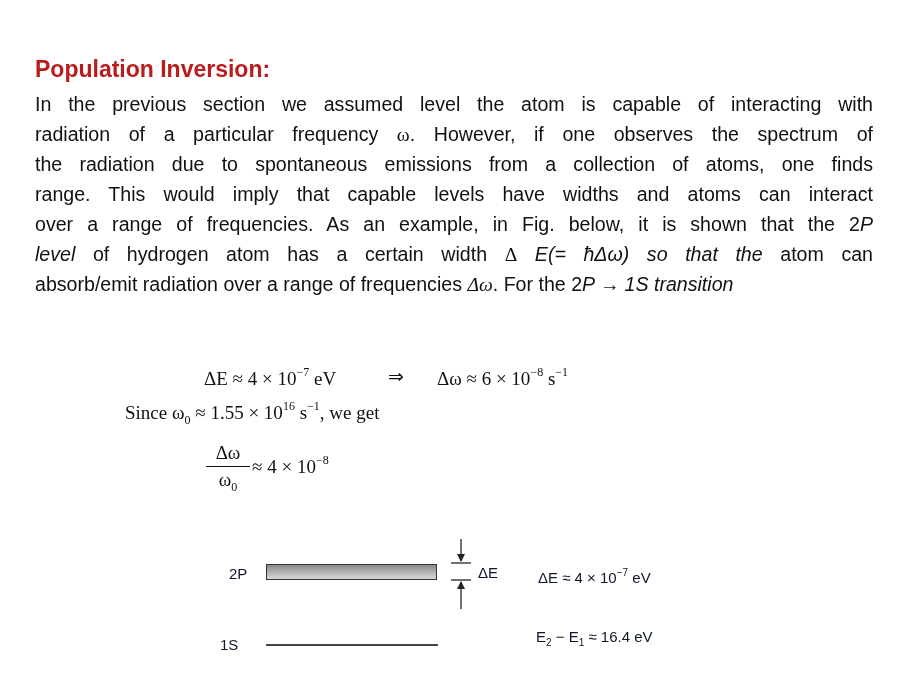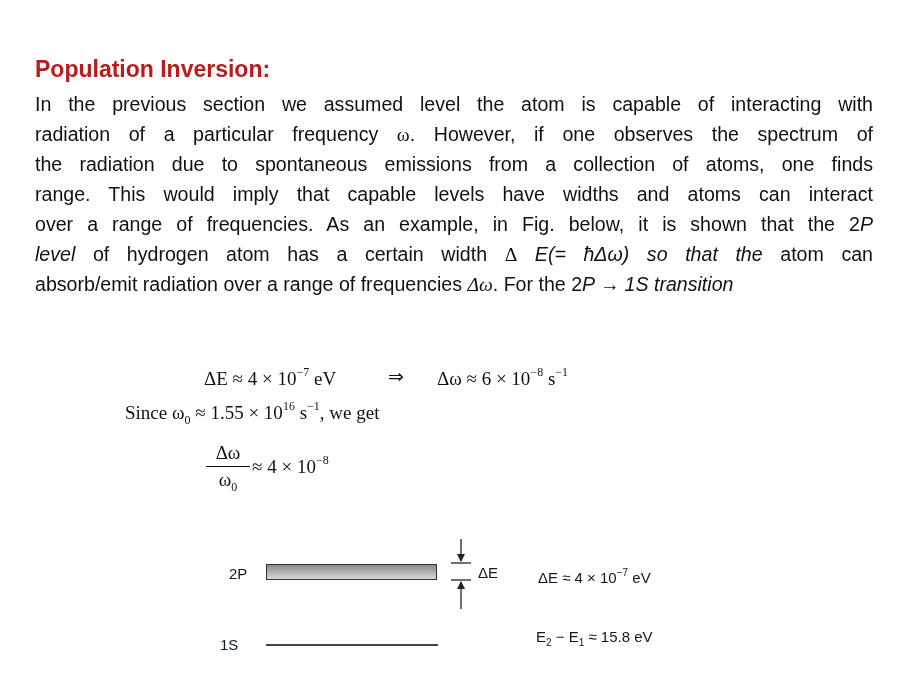--- a/index.html
+++ b/index.html
@@ -73,14 +73,14 @@
 <div class="diag" style="left:478px; top:564px;">ΔE</div>
 
 <div class="diag" style="left:538px; top:567px;">
   <span>ΔE ≈ 4 × 10</span><sup>−7</sup><span> eV</span>
 </div>
 
 <div class="diag" style="left:220px; top:636px;"><span>1S</span></div>
 <div class="level1s"></div>
 
 <div class="diag" style="left:536px; top:628px;">
-  <span>E</span><sub>2</sub><span> − E</span><sub>1</sub><span> ≈ 15.8 eV</span>
+  <span>E</span><sub>2</sub><span> − E</span><sub>1</sub><span> ≈ 16.4 eV</span>
 </div>
 
 </body></html>

